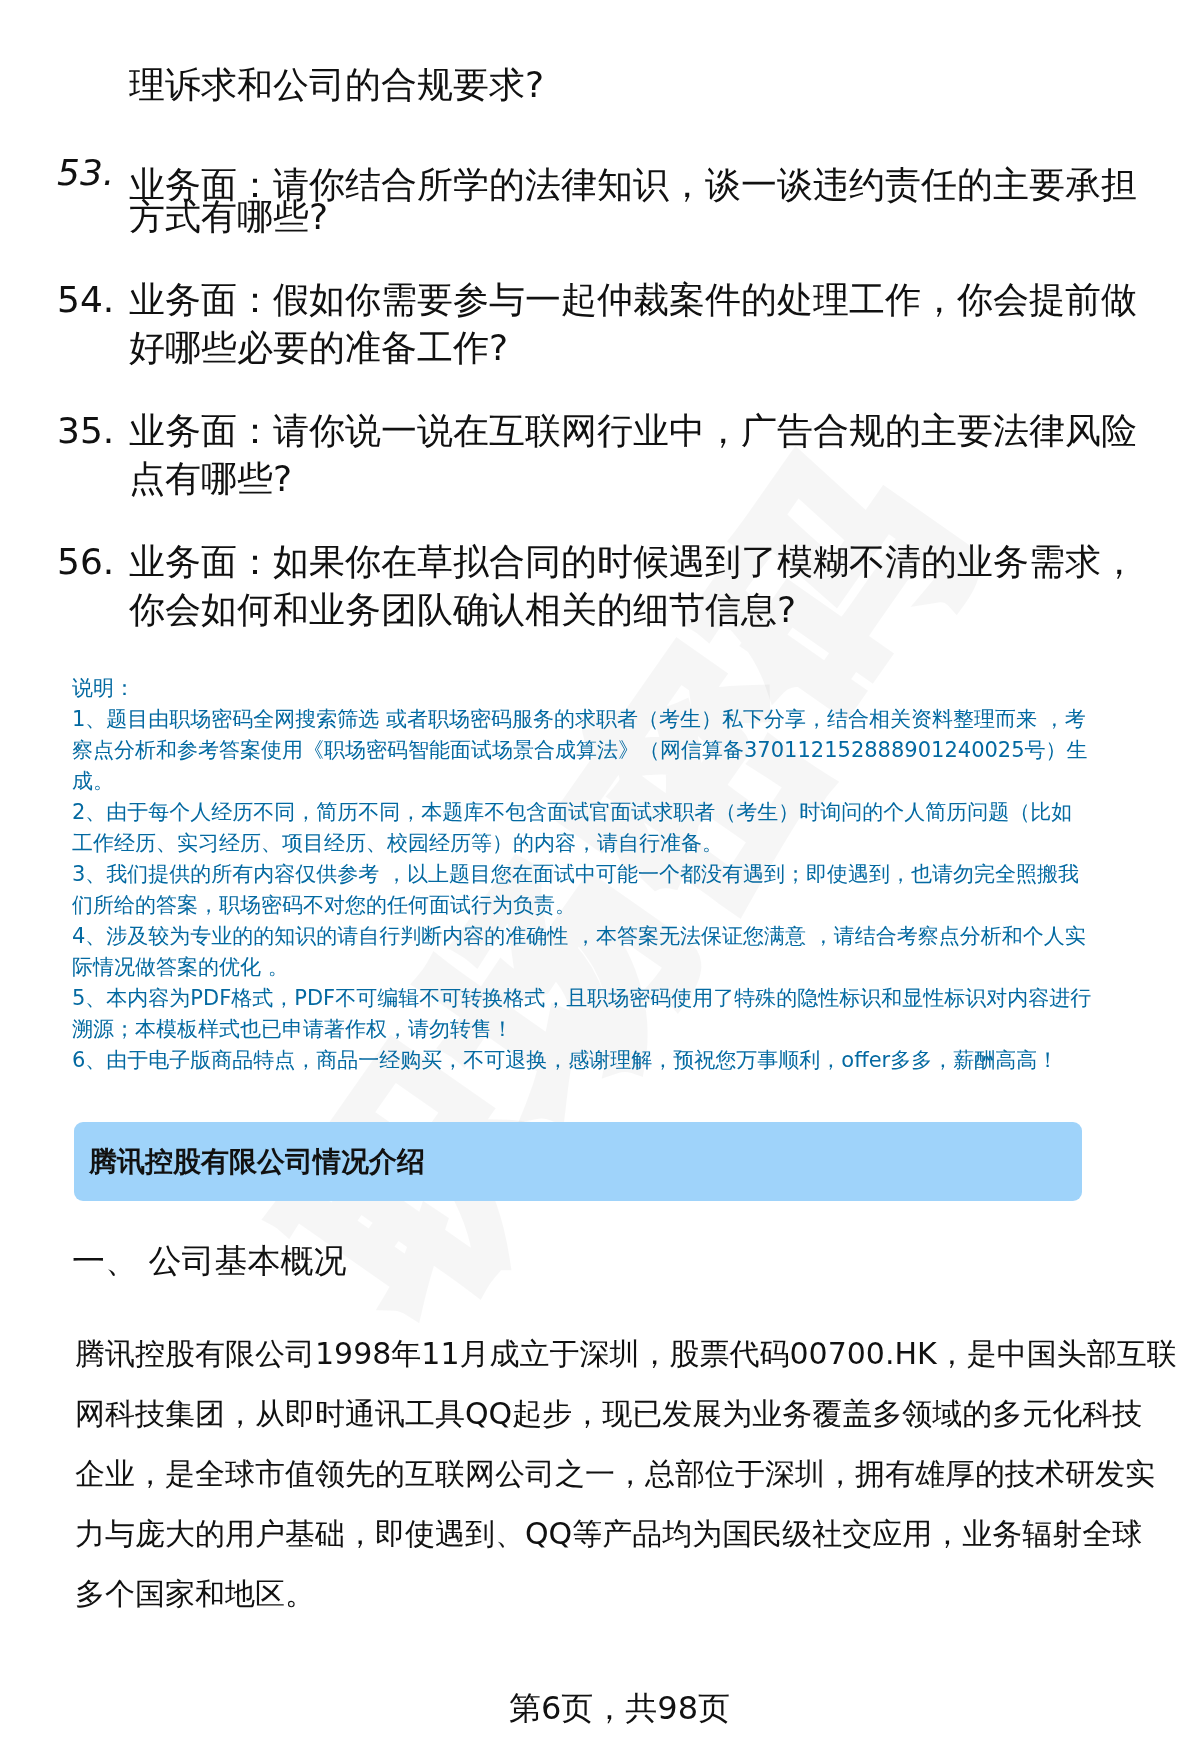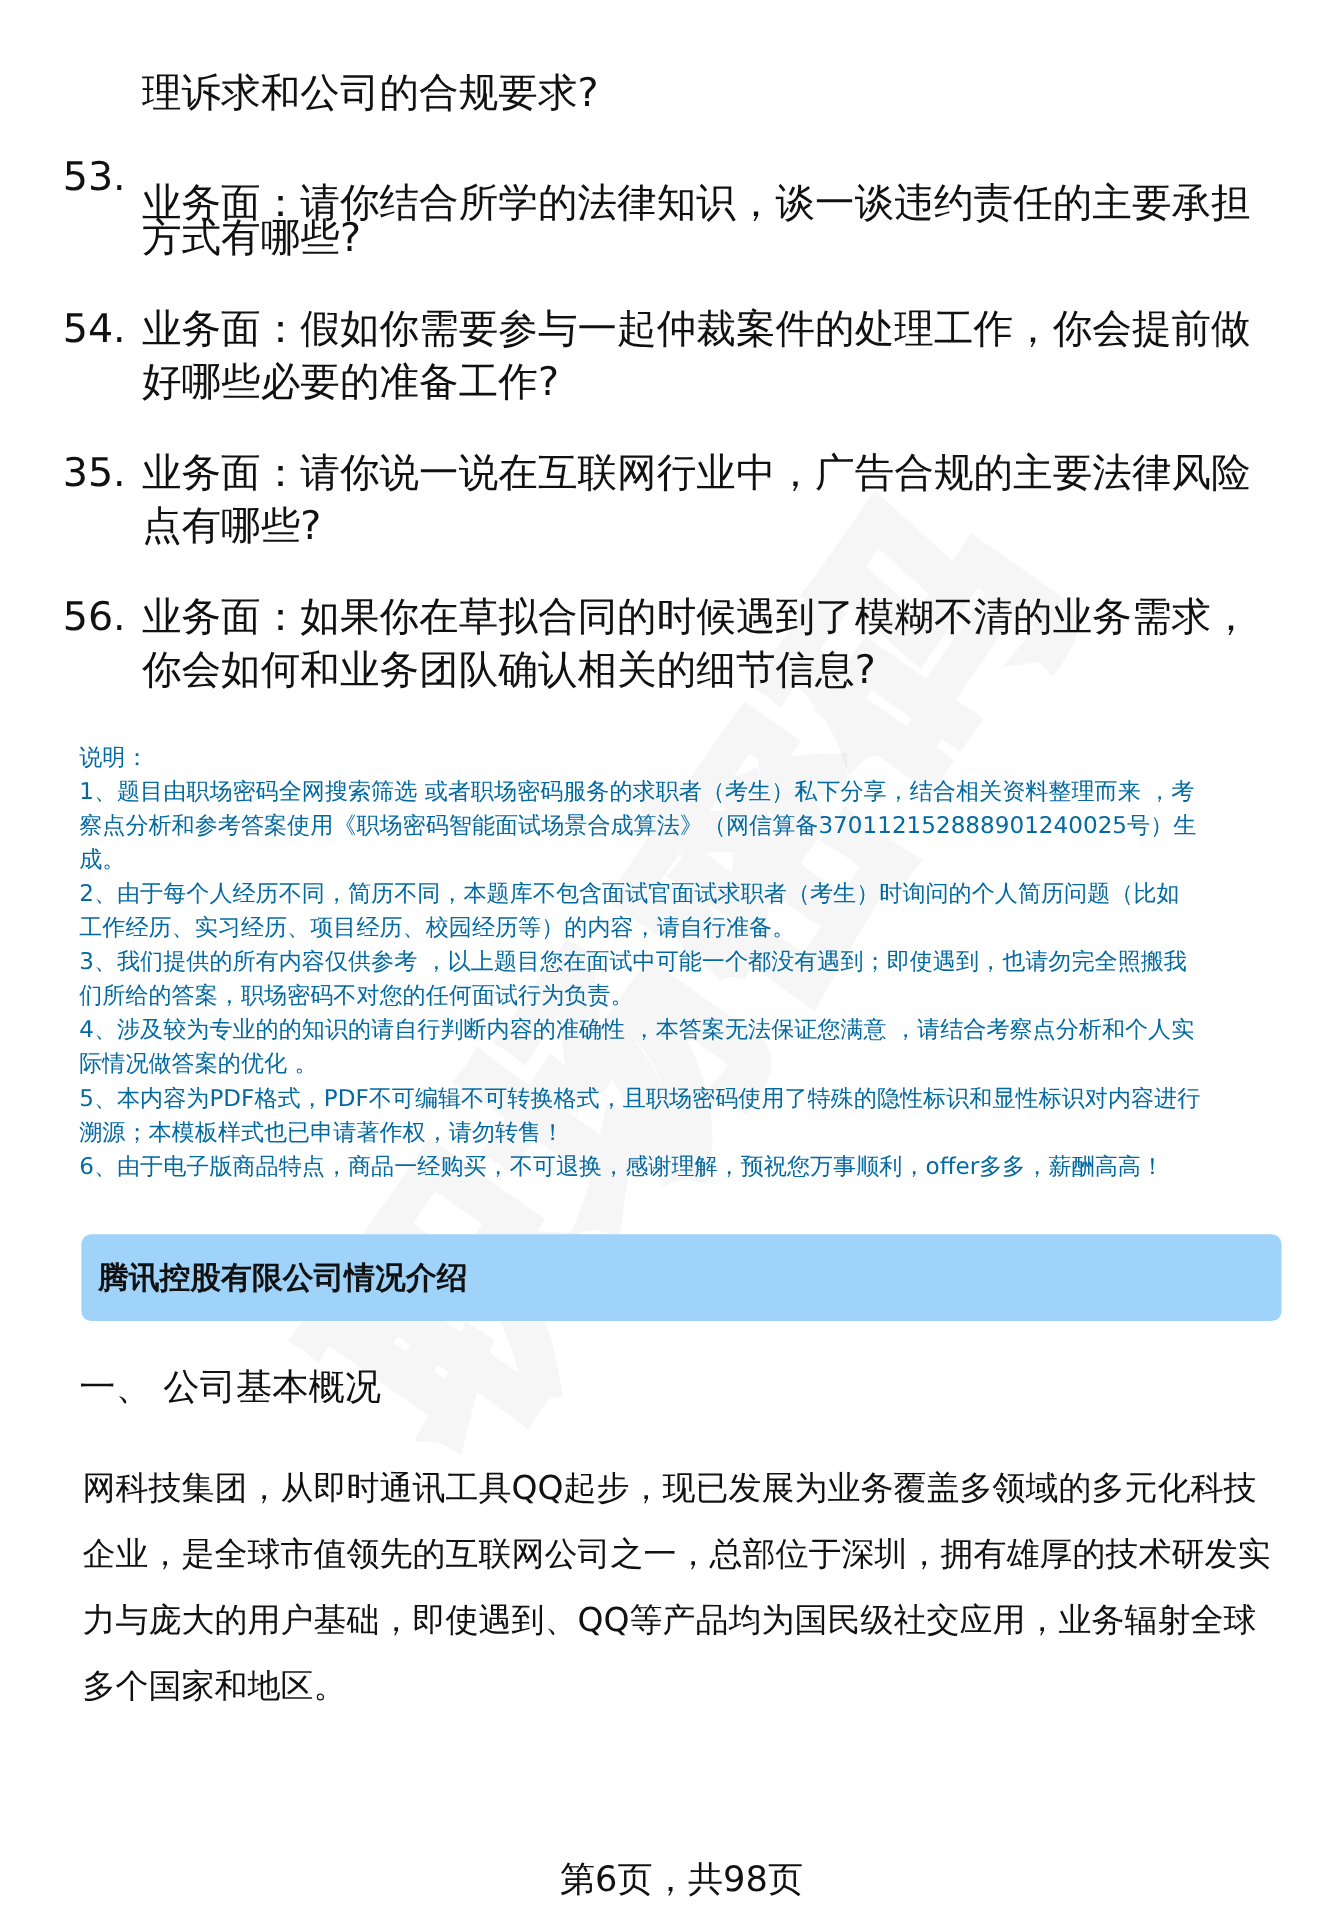--- a/index.html
+++ b/index.html
@@ -25,21 +25,21 @@
   
   .q-line { position: absolute; white-space: nowrap; font-size: 36px; line-height: 48px; z-index: 1; }
   .q-num  { position: absolute; white-space: nowrap; font-size: 36px; line-height: 48px; left: 57px; z-index: 1; }
 
   
   .notes { position: absolute; left: 72px; top: 673px; width: 1100px; z-index: 1; }
   .note-line { display: block; font-size: 21px; line-height: 31px; white-space: nowrap; color: #0369a1; }
 
   
   .section-bar {
-    position: absolute; left: 74px; top: 1122px; width: 1091px; height: 79px;
+    position: absolute; left: 74px; top: 1122px; width: 1008px; height: 79px;
     border-radius: 9px; z-index: 1;
   }
   .section-title {
     position: absolute; left: 15px; top: 0; line-height: 79px;
     font-size: 28px; font-weight: bold; color: #111111; white-space: nowrap;
   }
 
   .subheading { position: absolute; left: 72px; top: 1244px; font-size: 33px; line-height: 34px; white-space: nowrap; z-index: 1; }
 
   .para { position: absolute; left: 75px; top: 1324px; z-index: 1; }
@@ -50,21 +50,21 @@
 </head>
 <body>
 
 <div class="watermark">
   <span>职场密码</span>
 </div>
 
 <div class="q-line" style="left:129px; top:61px;">理诉求和公司的合规要求?</div>
 
 <div>
-  <div class="q-num" style="top:138px;">53.</div>
+  <div class="q-num" style="top:149px;font-style:italic;">53.</div>
   <div class="q-line" style="left:129px; top:145px;margin-top:16px;">业务面：请你结合所学的法律知识，谈一谈违约责任的主要承担</div>
   <div class="q-line" style="left:129px; top:193px;">方式有哪些?</div>
 </div>
 
 <div>
   <div class="q-num" style="top:276px;">54.</div>
   <div class="q-line" style="left:129px; top:276px;">业务面：假如你需要参与一起仲裁案件的处理工作，你会提前做</div>
   <div class="q-line" style="left:129px; top:324px;">好哪些必要的准备工作?</div>
 </div>
 
@@ -96,19 +96,20 @@
   <span class="note-line">6、由于电子版商品特点，商品一经购买，不可退换，感谢理解，预祝您万事顺利，offer多多，薪酬高高！</span>
 </div>
 
 <div class="section-bar" id="section-bar" style="background: rgb(159, 211, 250);">
   <span class="section-title">腾讯控股有限公司情况介绍</span>
 </div>
 
 <div class="subheading">一、 公司基本概况</div>
 
 <div class="para">
+  <span class="para-line">腾讯控股有限公司1998年11月成立于深圳，股票代码00700.HK，是中国头部互联</span>
   <span class="para-line">网科技集团，从即时通讯工具QQ起步，现已发展为业务覆盖多领域的多元化科技</span>
   <span class="para-line">企业，是全球市值领先的互联网公司之一，总部位于深圳，拥有雄厚的技术研发实</span>
   <span class="para-line">力与庞大的用户基础，即使遇到、QQ等产品均为国民级社交应用，业务辐射全球</span>
   <span class="para-line">多个国家和地区。</span>
 </div>
 
 <div class="footer">第6页，共98页</div>
 
 </body></html>

